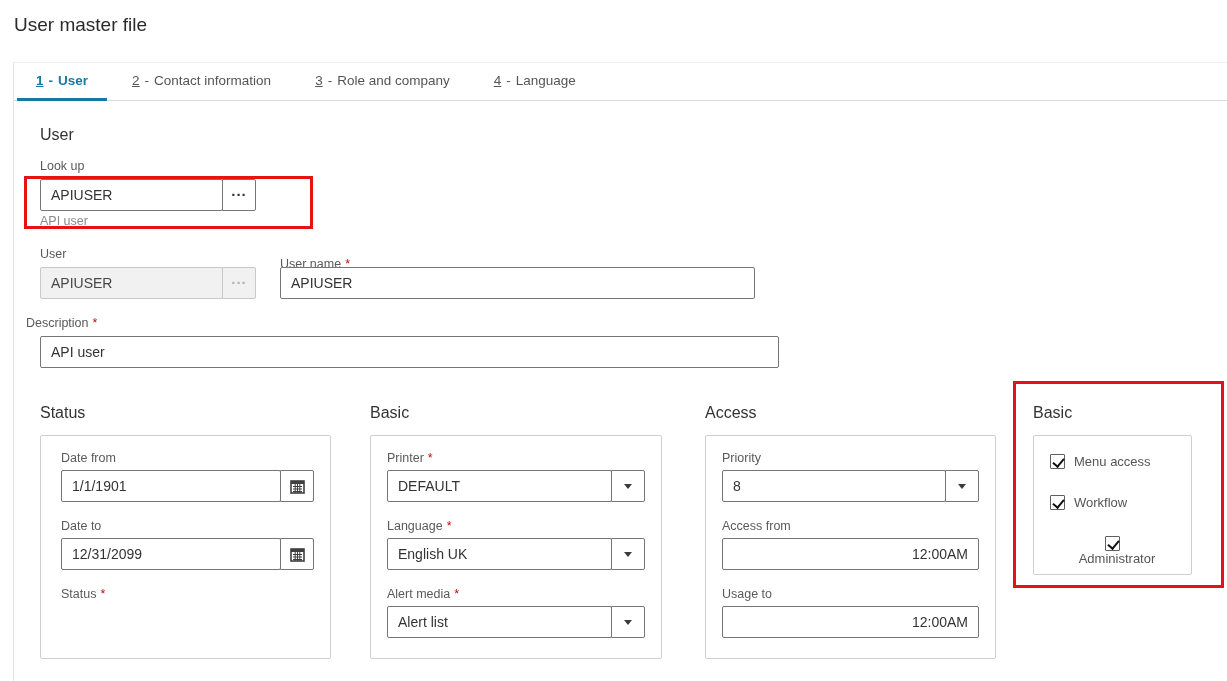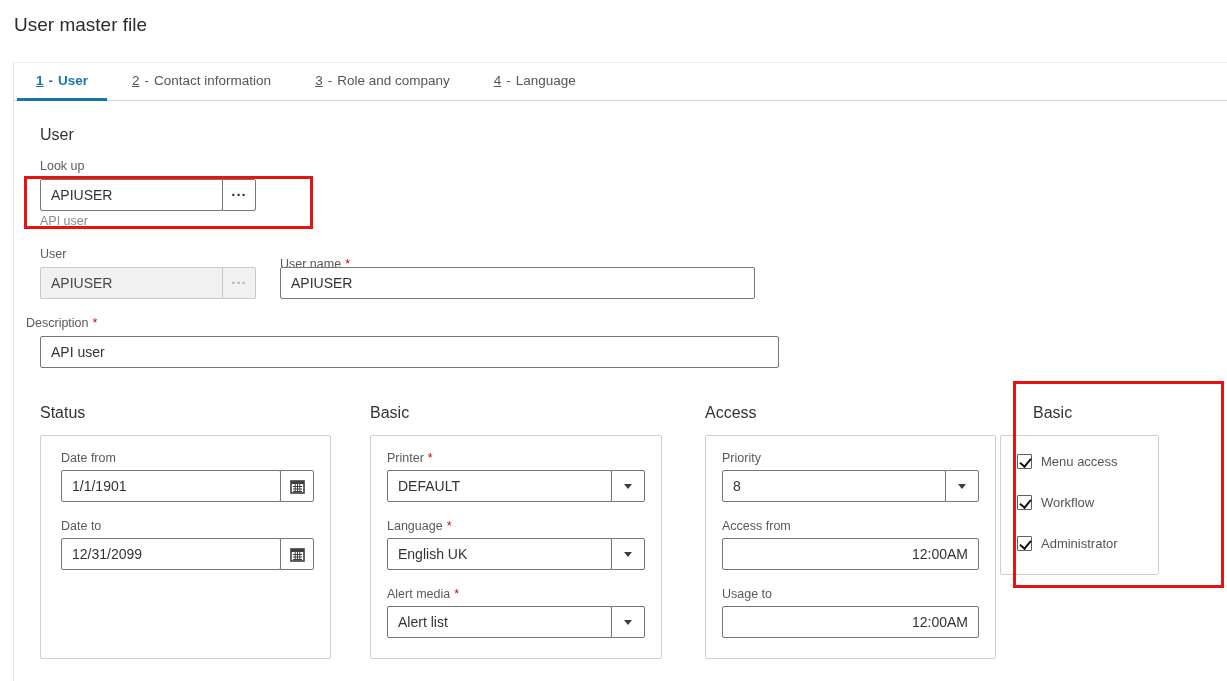--- a/index.html
+++ b/index.html
@@ -46,21 +46,21 @@
   .sec-h{position:absolute;font-size:16px;color:#333;}
 
   .abs{position:absolute;}
 
   .groupbox{position:absolute;border:1px solid #cfcfcf;border-radius:2px;background:#fff;padding:15px 16px;}
   .gfield{margin-bottom:17px;}
   .gfield:last-child{margin-bottom:0;}
 
   
   .cbrow{display:flex;align-items:center;margin-bottom:26px;cursor:pointer;}
-  .cbrow:last-child{margin-bottom:4px;}
+  .cbrow:last-child{margin-bottom:4px;flex-direction:column;}
   .cb{position:relative;width:15px;height:15px;border:1px solid #5f5f5f;border-radius:1px;background:#fff;flex:0 0 15px;}
   .cb.checked::after{content:"";position:absolute;left:3.5px;top:0.5px;width:5px;height:9px;
       border:solid #101010;border-width:0 2px 2px 0;transform:rotate(40deg);}
   .cblbl{font-size:13px;color:#555;margin-left:9px;}
 
   
   .calsvg{display:block;}
 
   
   .hl{position:absolute;border:3px solid var(--highlight);pointer-events:none;z-index:50;}
@@ -158,20 +158,23 @@
         <button class="sq-btn">
           <svg class="calsvg" width="15" height="15" viewBox="0 0 15 15">
             <rect x="1" y="2" width="13" height="12" fill="none" stroke="#3f3f3f" stroke-width="1.6"></rect>
             <rect x="1" y="2" width="13" height="3" fill="#3f3f3f"></rect>
             <path d="M3 7.5h9M3 10h9M3 12.5h9M5.2 5v9M7.5 5v9M9.8 5v9" stroke="#3f3f3f" stroke-width="1"></path>
           </svg>
         </button>
       </div>
     </div>
     <div class="gfield">
+      <label class="lbl">
+        <span>Status</span><span class="req">*</span>
+      </label>
     </div>
   </div>
 
   <div class="groupbox" style="left:370px;top:435px;width:292px;height:224px;">
     <div class="gfield">
       <label class="lbl">
         <span>Printer</span><span class="req">*</span>
       </label>
       <div class="row">
         <input class="inp" value="DEFAULT" style="">
@@ -221,21 +224,21 @@
       </div>
     </div>
     <div class="gfield">
       <label class="lbl">Usage to</label>
       <div class="row">
         <input class="inp right" value="12:00AM" style="">
       </div>
     </div>
   </div>
 
-  <div class="groupbox" style="left:1000px;top:435px;width:159px;height:140px;padding:18px 16px;">
+  <div class="groupbox" style="left:1033px;top:435px;width:159px;height:140px;padding:18px 16px;">
     <div class="cbrow">
       <span class="cb checked"></span>
       <span class="cblbl">Menu access</span>
     </div>
     <div class="cbrow">
       <span class="cb checked"></span>
       <span class="cblbl">Workflow</span>
     </div>
     <div class="cbrow">
       <span class="cb checked"></span>

